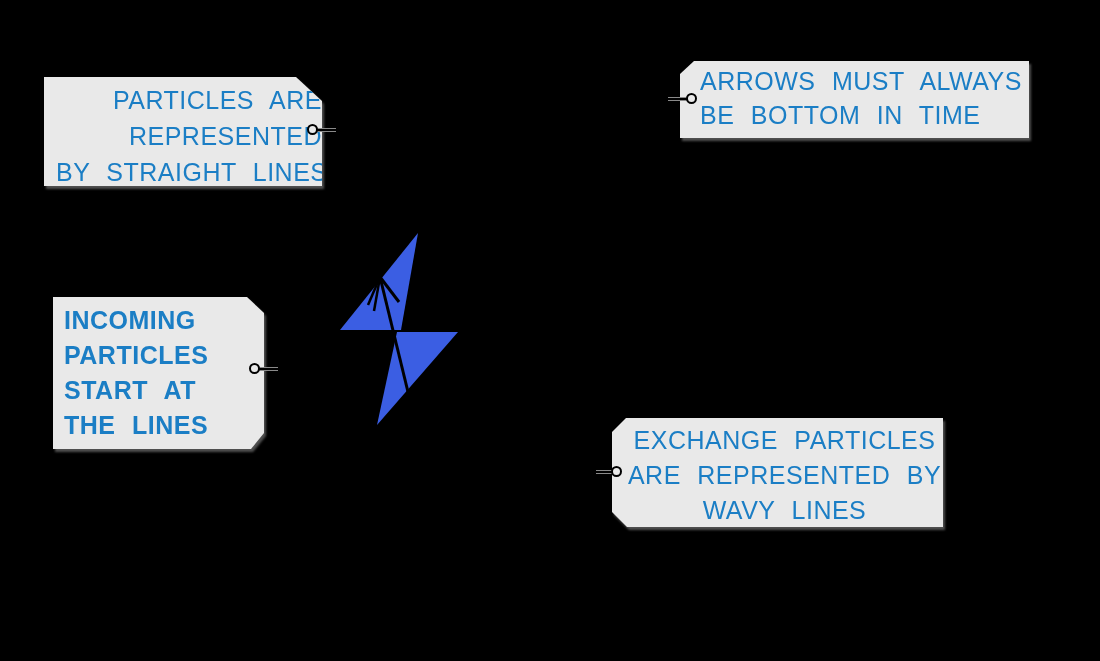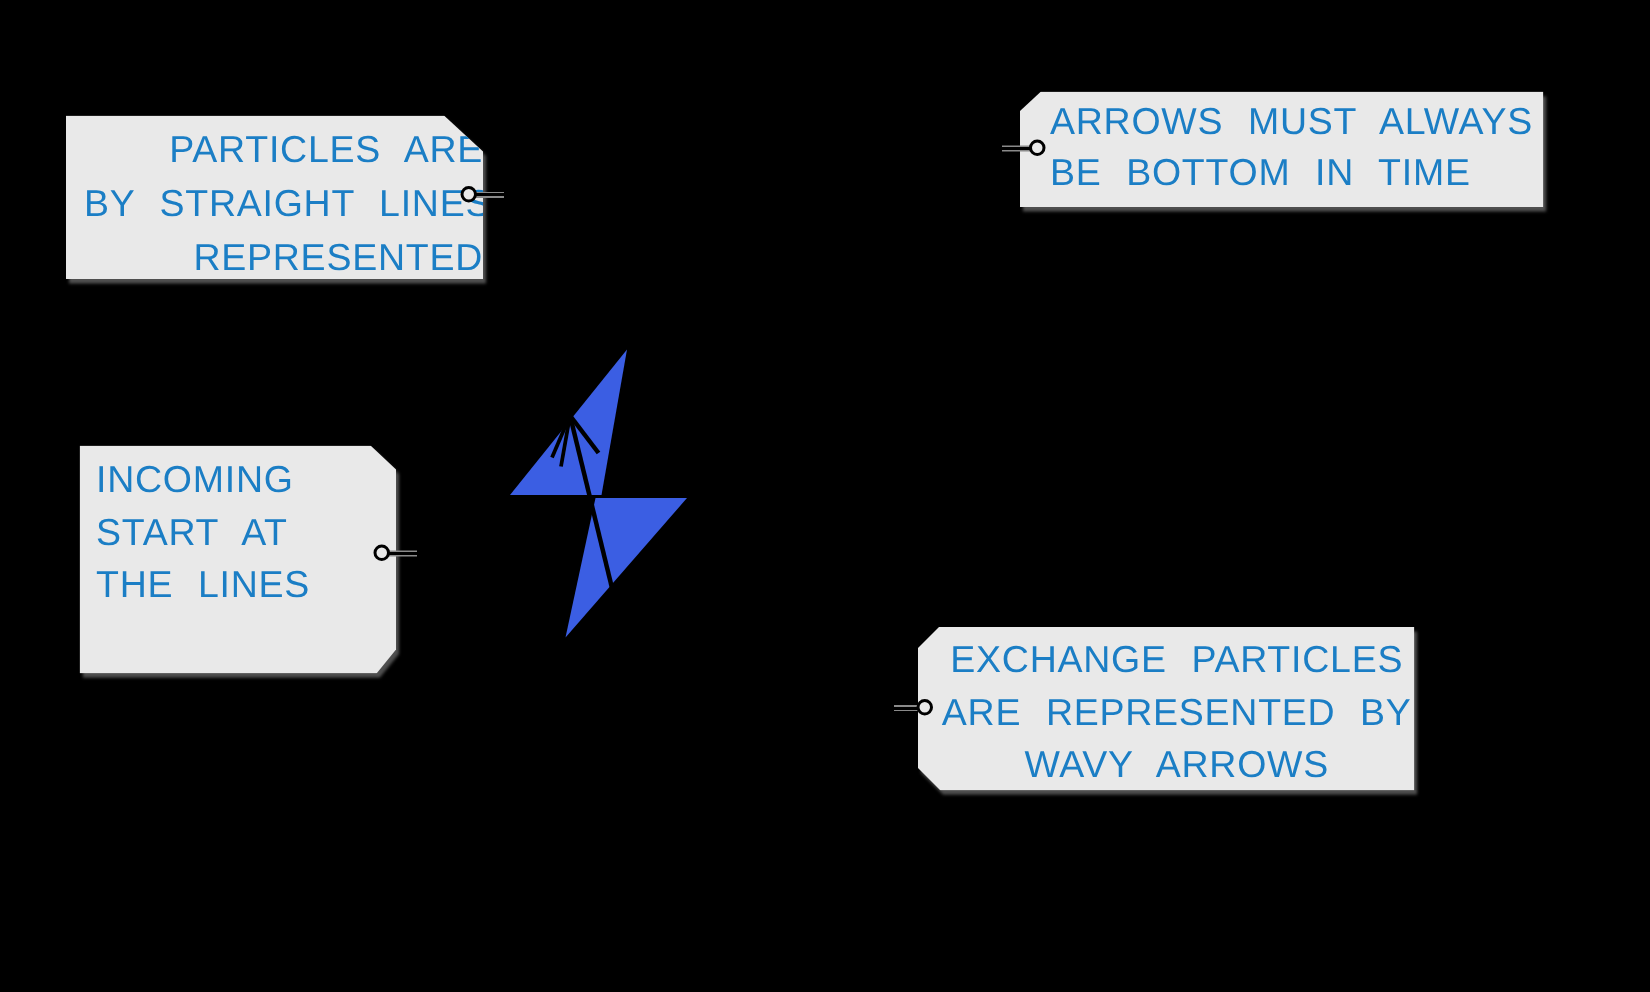--- a/index.html
+++ b/index.html
@@ -42,20 +42,21 @@
     line-height:34px;
     clip-path: polygon(14px 0, 100% 0, 100% 100%, 0 100%, 0 13px);
   }
   #note-forward { left:680px; top:61px; }
 
   #note-incoming .tag {
     width:211px; height:152px;
     padding:6px 0 0 11px;
     line-height:35px;
     clip-path: polygon(0 0, calc(100% - 17px) 0, 100% 16px, 100% calc(100% - 16px), calc(100% - 13px) 100%, 0 100%);
+    font-weight: bold;
   }
   #note-incoming { left:53px; top:297px; }
 
   #note-exchange .tag {
     width:331px; height:109px;
     padding:5px 0 0 14px;
     line-height:35px;
     clip-path: polygon(14px 0, 100% 0, 100% 100%, 15px 100%, 0 calc(100% - 15px), 0 14px);
   }
   #note-exchange { left:612px; top:418px;text-align:center; }
@@ -81,45 +82,46 @@
     <polygon points="397,332 458,332 377,425" fill="#3b5ee3"></polygon>
     <line x1="380" y1="277" x2="408" y2="392" stroke-width="3" stroke="#000000"></line>
     <line x1="380" y1="277" x2="368" y2="305" stroke-width="2.5" stroke="#000000"></line>
     <line x1="380" y1="277" x2="374" y2="311" stroke-width="2.5" stroke="#000000"></line>
     <line x1="380" y1="277" x2="399" y2="302" stroke-width="3" stroke="#000000"></line>
   </svg>
 
   <div class="note-wrap" id="note-straight">
     <div class="tag">
       <span class="ln">PARTICLES ARE</span>
+      <span class="ln">REPRESENTED</span>
       <span class="ln">BY STRAIGHT LINES</span>
-      <span class="ln">REPRESENTED</span>
     </div>
   </div>
 
   <div class="note-wrap" id="note-forward">
     <div class="tag">
       <span class="ln">ARROWS MUST ALWAYS</span>
       <span class="ln">BE BOTTOM IN TIME</span>
     </div>
   </div>
 
   <div class="note-wrap" id="note-incoming">
     <div class="tag">
       <span class="ln">INCOMING</span>
+      <span class="ln">PARTICLES</span>
       <span class="ln">START AT</span>
       <span class="ln">THE LINES</span>
     </div>
   </div>
 
   <div class="note-wrap" id="note-exchange">
     <div class="tag">
       <span class="ln">EXCHANGE PARTICLES</span>
       <span class="ln">ARE REPRESENTED BY</span>
-      <span class="ln">WAVY ARROWS</span>
+      <span class="ln">WAVY LINES</span>
     </div>
   </div>
 
   <div class="stub" style="left:316px; top:128px; width:20px;"></div>
   <div class="dot" style="left:307px; top:124px;"></div>
 
   <div class="stub" style="left:668px; top:97px; width:20px;"></div>
   <div class="dot" style="left:686px; top:93px;"></div>
 
   <div class="stub" style="left:258px; top:367px; width:20px;"></div>

